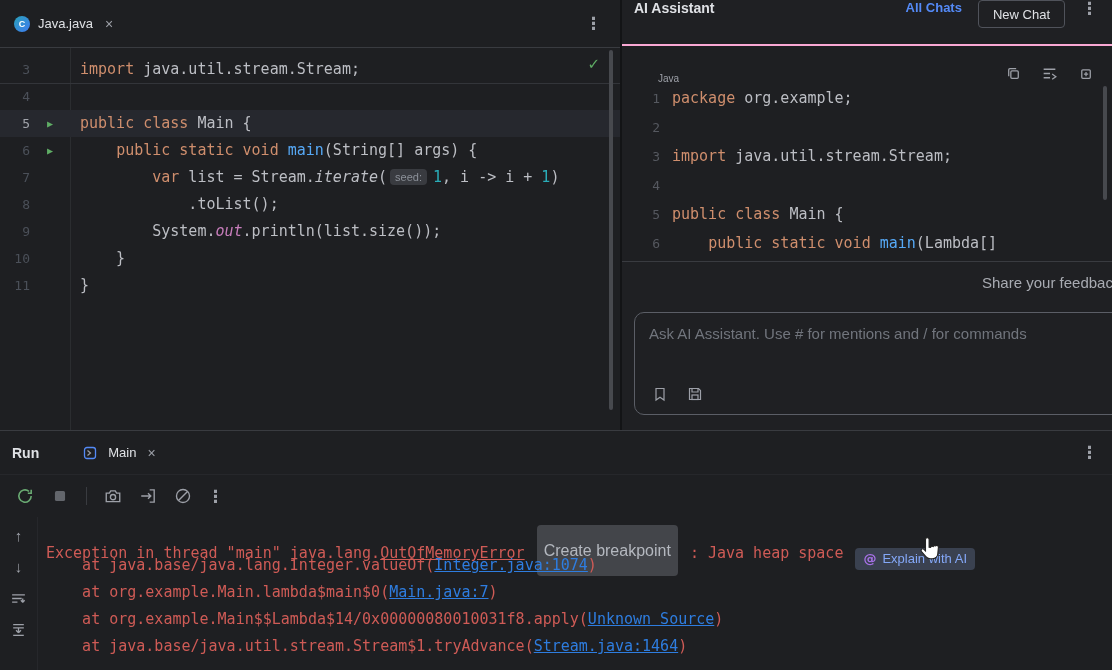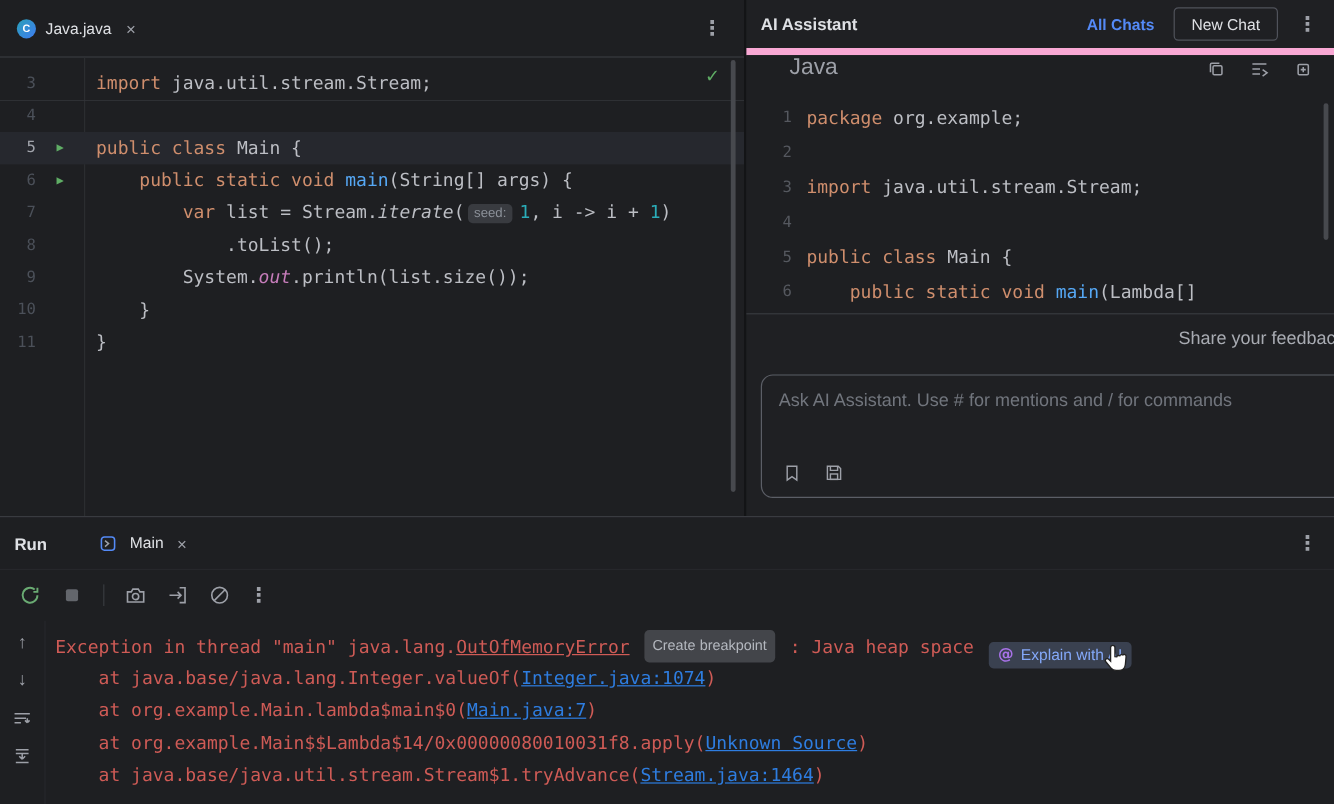--- a/index.html
+++ b/index.html
@@ -21,26 +21,26 @@
 .ed-line.hl{background:#26282e}
 .ed-line.sep{box-shadow:0 1px 0 0 #33353a}
 .ed-num{width:30px;text-align:right;color:#4b5059;font-size:13px;flex:none}
 .ed-line.hl .ed-num{color:#a1a4ab}
 .ed-run{width:40px;text-align:center;color:#5fad65;font-size:10px;flex:none}
 .ed-code{white-space:pre;padding-left:10px}
 #insp-check{position:absolute;top:2px;right:20px;color:#5fad65;font-size:15px;font-weight:bold;height:27px;line-height:27px}
 #ed-scrollbar{position:absolute;right:7px;top:2px;width:4px;height:360px;background:#47494e;border-radius:2px}
 
 #ai-pane{flex:1;position:relative;background:#1f2023;display:flex;flex-direction:column}
-#ai-header{height:46px;min-height:46px;display:flex;align-items:center;gap:16px;padding:0 14px 0 12px;border-bottom:6px solid #f9a8d4}
+#ai-header{height:46px;min-height:46px;display:flex;gap:16px;padding:0 14px 0 12px;border-bottom:2px solid #f9a8d4}
 #ai-title{font-size:14px;font-weight:700;color:#dfe1e5;margin-right:auto}
 #ai-allchats{color:#548af7;font-size:13px;font-weight:600}
 #ai-newchat{background:transparent;border:1px solid #50535b;border-radius:4px;color:#dfe1e5;font-size:13px;height:28px;padding:0 14px;font-family:inherit}
 #ai-codeblock{position:relative;height:216px;border-bottom:1px solid #393b40;overflow:hidden;background:#1e1f22}
-#cb-header{height:38px;display:flex;align-items:flex-start;padding:0 16px 0 36px;color:#9da0a8;font-size:19px}
+#cb-header{height:38px;display:flex;align-items:flex-end;padding:0 16px 0 36px;color:#9da0a8;font-size:10px}
 #cb-icons{margin-left:auto;display:flex;gap:14px;align-items:center}
 .cb-line{display:flex;height:29px;line-height:29px;font-family:"DejaVu Sans Mono",monospace;font-size:15px}
 .cb-num{width:50px;padding-right:12px;text-align:right;color:#55585f;font-size:13px;flex:none}
 .cb-code{white-space:pre}
 #cb-scrollbar{position:absolute;right:5px;top:40px;width:4px;height:114px;background:#47494e;border-radius:2px}
 #ai-feedback{position:absolute;top:274px;left:360px;font-size:15px;color:#a8abb2;white-space:nowrap}
 #ai-inputbox{position:absolute;top:312px;left:12px;width:530px;height:103px;border:1px solid #5b5e66;border-radius:10px;background:#1f2023}
 #ai-inputbox textarea{width:100%;height:70px;background:transparent;border:none;outline:none;resize:none;padding:12px 14px;font-family:"Liberation Sans","DejaVu Sans",sans-serif;font-size:15px;color:#bcbec4}
 #ai-inputbox textarea::placeholder{color:#71757d}
 #ai-input-icons{position:absolute;left:14px;bottom:9px;display:flex;gap:13px}
@@ -62,21 +62,21 @@
 .tok-kw{color:#cf8e6d}
 .tok-fg{color:#bcbec4}
 .tok-num{color:#2aacb8}
 .tok-fn{color:#56a8f5}
 .tok-fld{color:#c77dbb;font-style:italic}
 .tok-it{font-style:italic;color:#bcbec4}
 .tok-inlay{font-family:Liberation Sans, sans-serif;font-size:11px;background:#393b40;color:#8c9199;border-radius:4px;padding:2px 5px;margin:0 6px 0 3px;vertical-align:1px}
 .tok-err{color:#cf5b56}
 .tok-errlink{color:#cf5b56;text-decoration:underline}
 .tok-link{color:#2e7de0;text-decoration:underline}
-.cb-badge{display:inline-block;font-family:"Liberation Sans",sans-serif;font-size:12px;background:#43454a;color:#b4b8bf;border-radius:4px;padding:4px 7px;line-height:19px;vertical-align:2px;margin:0 3px}
+.cb-badge{display:inline-block;font-family:"Liberation Sans",sans-serif;font-size:16px;background:#43454a;color:#b4b8bf;border-radius:4px;padding:16px 7px;line-height:19px;vertical-align:2px;margin:0 3px}
 .ai-chip{display:inline-flex;align-items:center;gap:6px;background:#3a4150;border-radius:4px;height:22px;padding:0 8px;vertical-align:-5px;margin-left:3px}
 .ai-chip .at{font-family:"DejaVu Sans",sans-serif;color:#a872e8;font-weight:bold;font-size:13px}
 .ai-chip .txt{font-family:"Liberation Sans",sans-serif;color:#84a8f8;font-size:13px}
 #cursor{position:absolute;left:918px;top:536px;z-index:20;pointer-events:none}
 .ic{display:block}
 </style>
 </head>
 <body>
 
 <div id="app">

